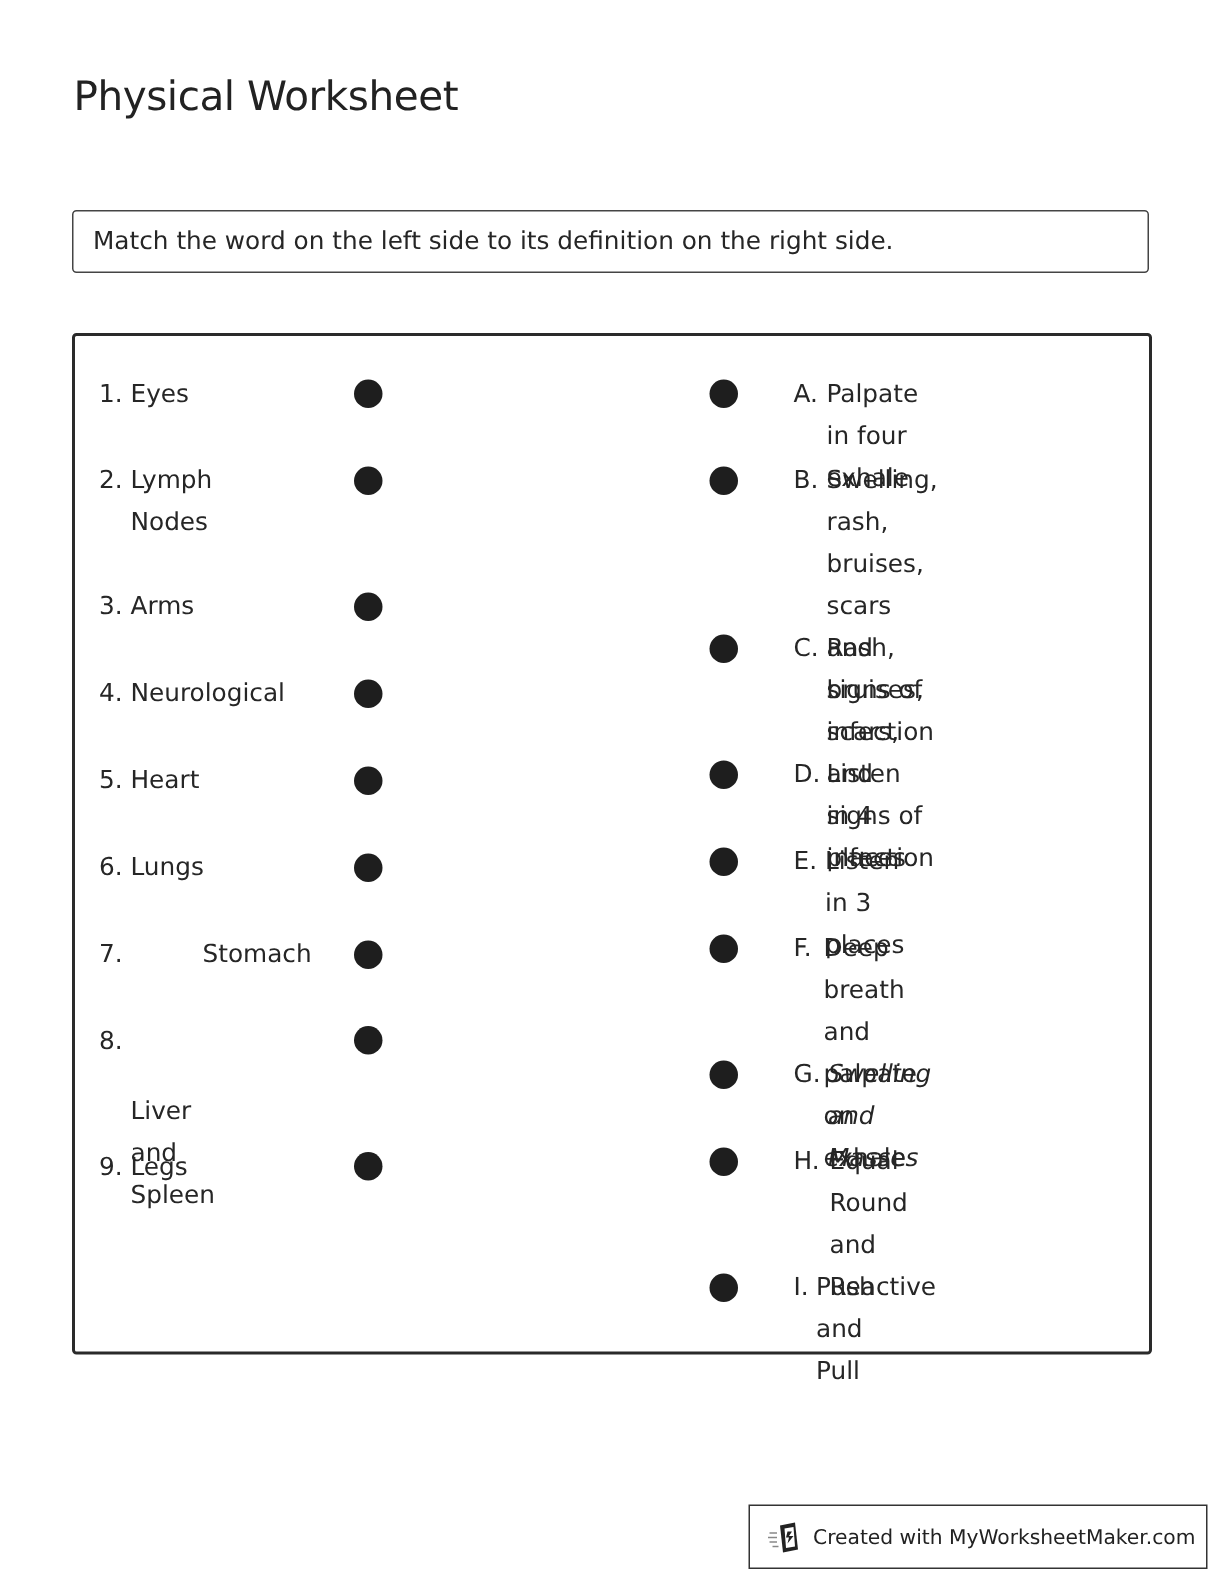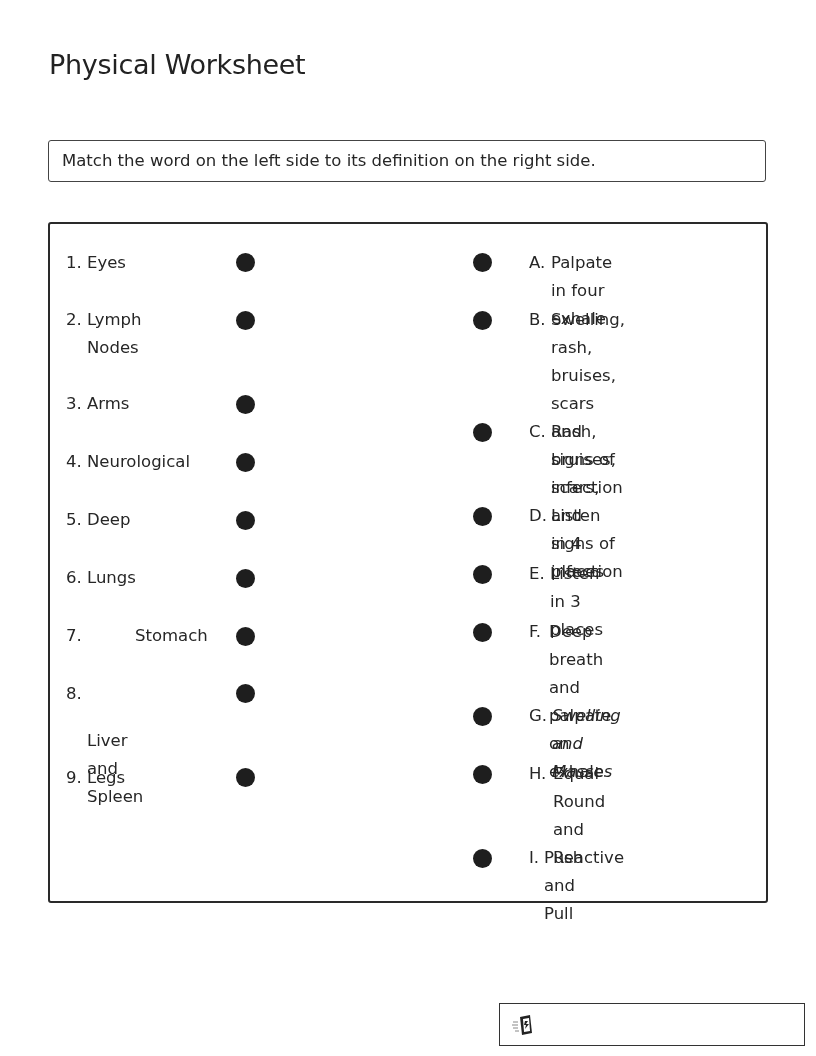--- a/index.html
+++ b/index.html
@@ -67,21 +67,21 @@
 <div class="dot" style="left:236px; top:395px;"></div>
 
 <div class="item" style="left:66px; top:448px;">
   <span class="num">4.</span>
   <span class="txt" style="left:21px;">Neurological</span>
 </div>
 <div class="dot" style="left:236px; top:453px;"></div>
 
 <div class="item" style="left:66px; top:506px;">
   <span class="num">5.</span>
-  <span class="txt" style="left:21px;">Deep</span>
+  <span class="txt" style="left:21px;">Heart</span>
 </div>
 <div class="dot" style="left:236px; top:511px;"></div>
 
 <div class="item" style="left:66px; top:564px;">
   <span class="num">6.</span>
   <span class="txt" style="left:21px;">Lungs</span>
 </div>
 <div class="dot" style="left:236px; top:569px;"></div>
 
 <div class="item" style="left:66px; top:622px;">
@@ -165,13 +165,14 @@
 <div class="footer">
   <svg class="logo" viewBox="0 0 24 22">
     <line x1="1" y1="8" x2="6" y2="8" stroke="#888" stroke-width="1"></line>
     <line x1="0" y1="11" x2="6" y2="11" stroke="#888" stroke-width="1"></line>
     <line x1="1" y1="14" x2="6" y2="14" stroke="#888" stroke-width="1"></line>
     <line x1="3" y1="17" x2="7" y2="17" stroke="#888" stroke-width="1"></line>
     <path d="M8 3 L18 1 L20 19 L10 21 Z" fill="#222"></path>
     <path d="M11 5 L17 4 L18 17 L12 18 Z" fill="#fff"></path>
     <path d="M13 7 L16 7 L14 10 L17 10 L13 15 L14 11 L12 11 Z" fill="#222"></path>
   </svg>
+  <span>Created with MyWorksheetMaker.com</span>
 </div>
 
 </body></html>

